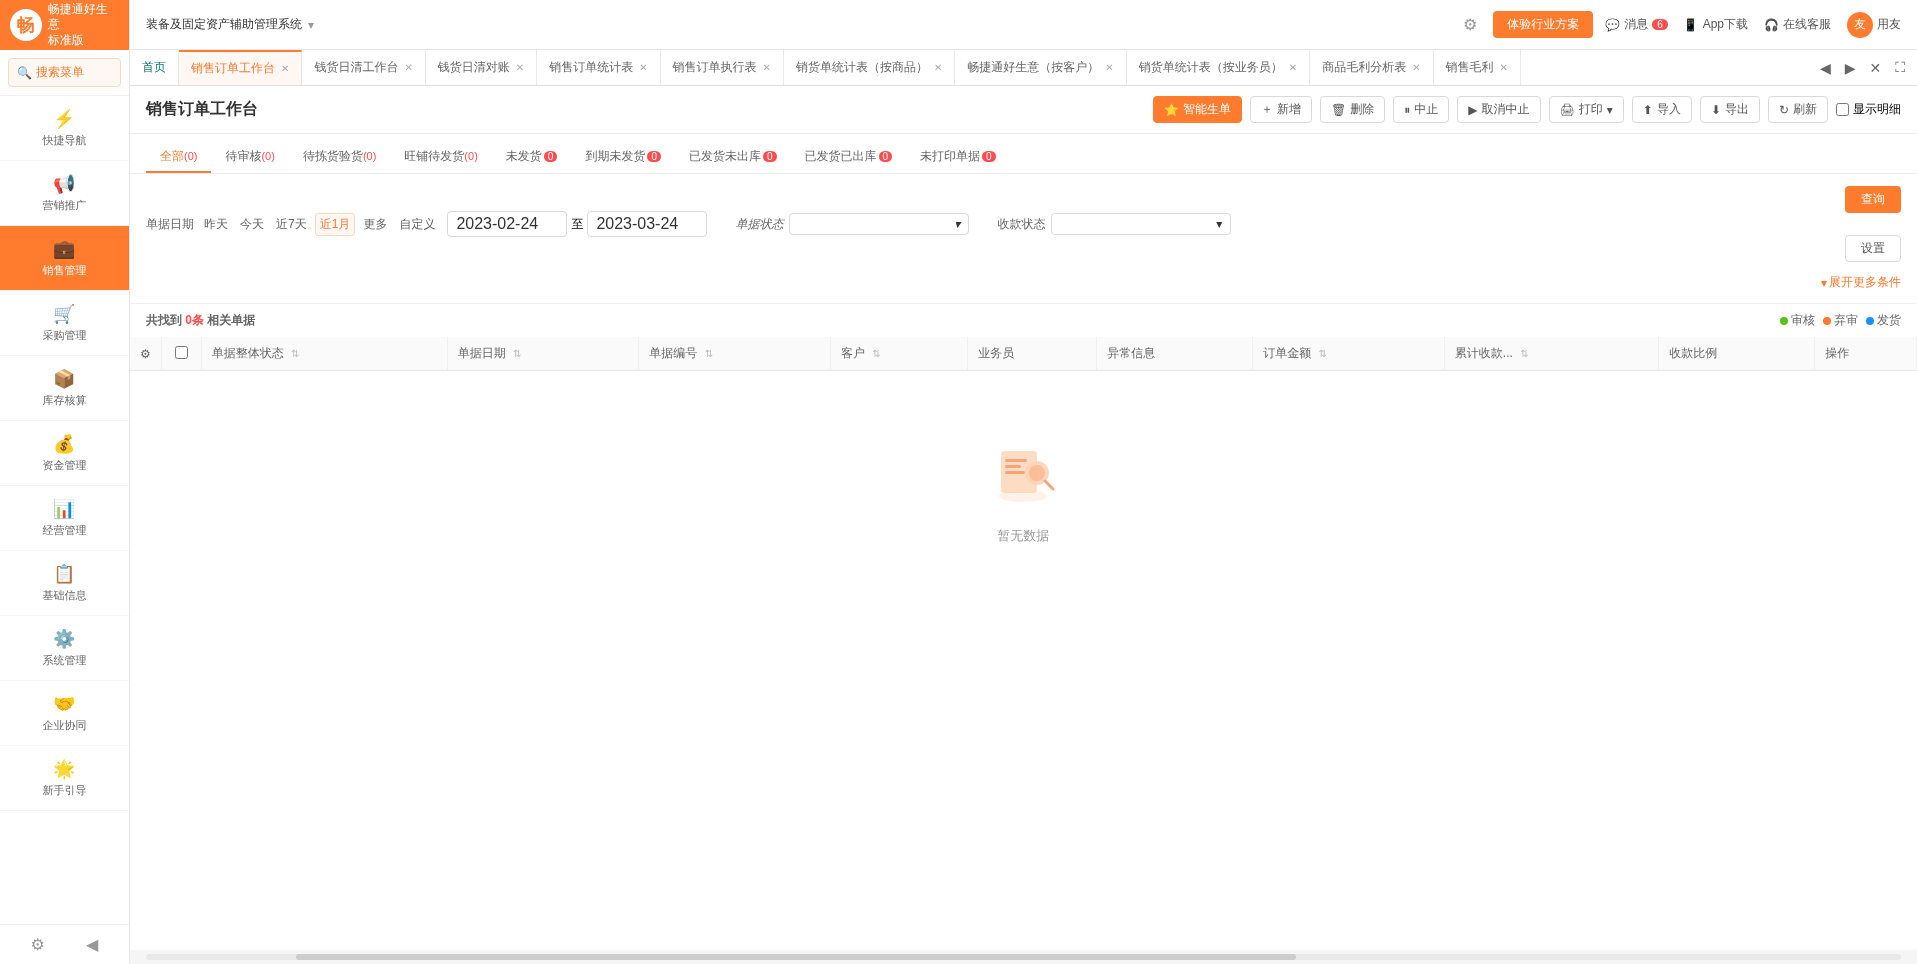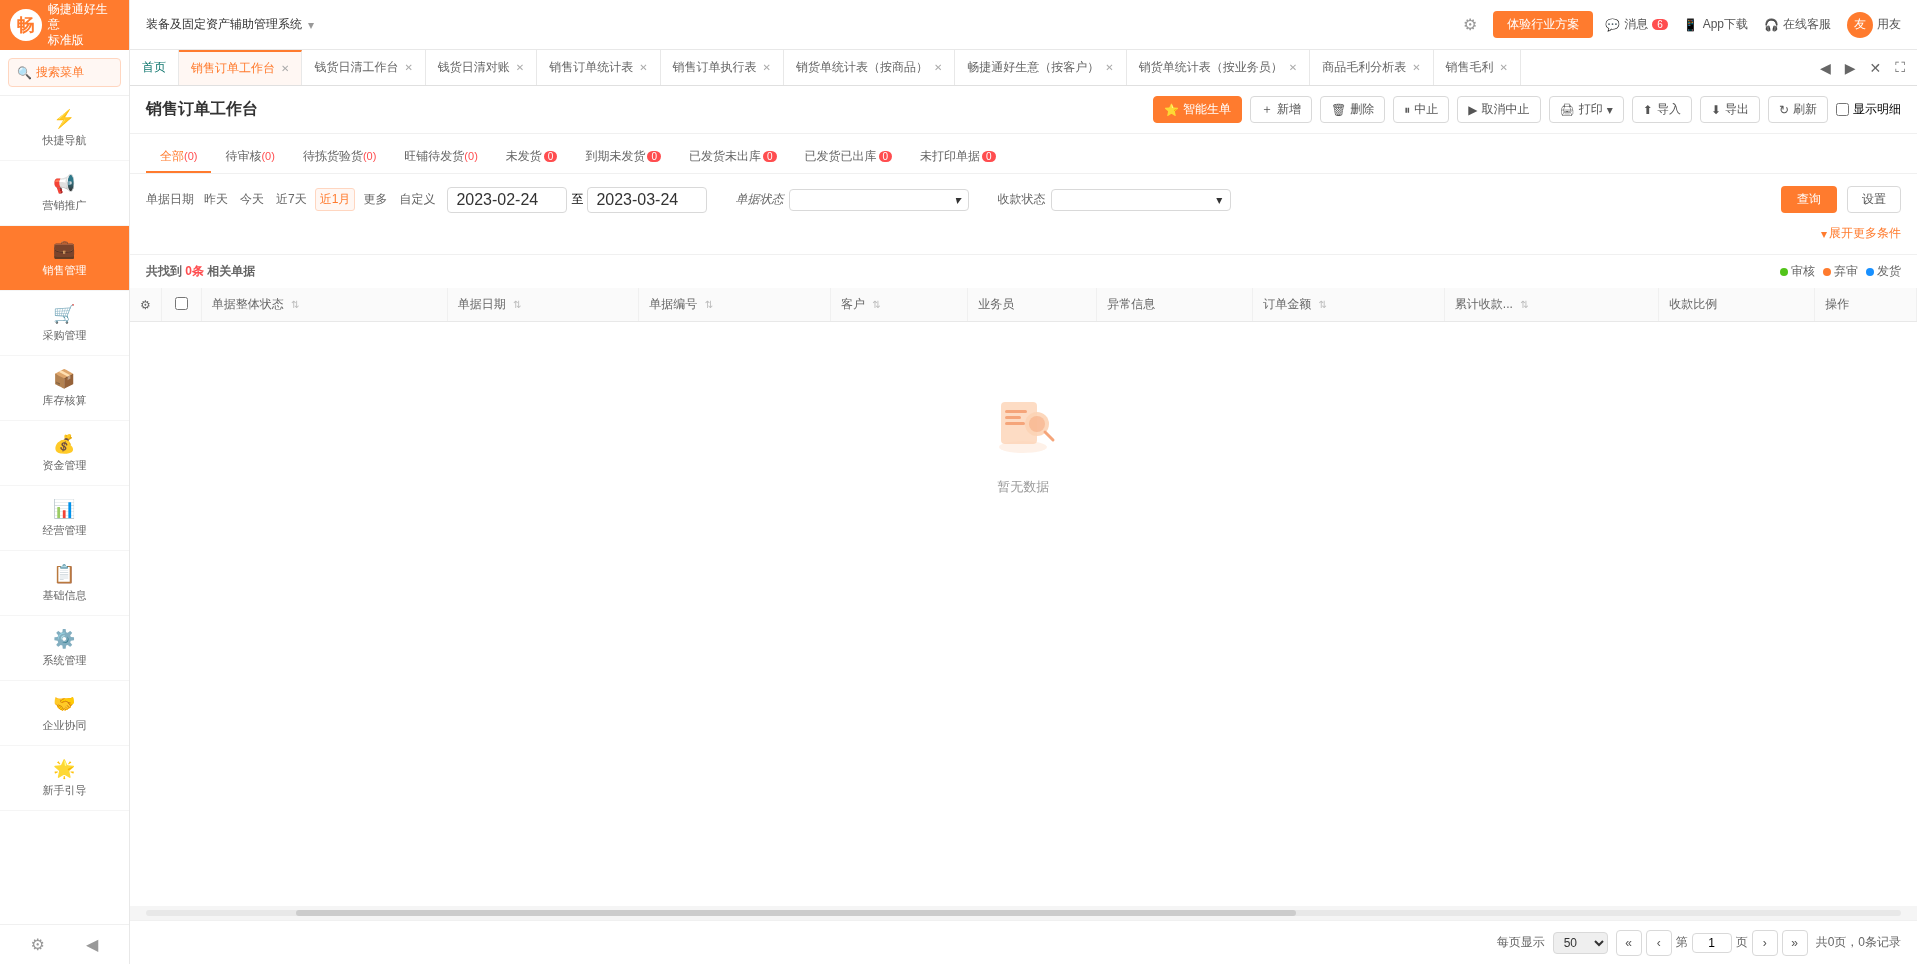--- a/index.html
+++ b/index.html
@@ -367,21 +367,21 @@
             <span>▾</span>
           </div>
         </div>
         <div class="search-field" style="margin-left:20px;">
           <span class="search-label">收款状态</span>
           <div class="search-select" style="min-width:180px;">
             <span></span>
             <span>▾</span>
           </div>
         </div>
-        <div style="margin-left:auto;display:flex;flex-direction:row;gap:10px;">
+        <div style="margin-left:auto;display:flex;flex-direction:column;gap:22px;">
           <button class="btn-query">查询</button>
           <button class="btn-setting">设置</button>
         </div>
       </div>
       <div style="width:100%;display:flex;justify-content:center;">
         <div class="expand-btn">
           <span>▾</span>
           <span>展开更多条件</span>
         </div>
       </div>
@@ -476,34 +476,15 @@
         </tbody>
       </table>
     </div>
 
     <div class="scrollbar-area">
       <div class="scrollbar-track">
         <div class="scrollbar-thumb"></div>
       </div>
     </div>
 
-    <div class="pagination">
-      <span class="page-info">每页显示</span>
-      <select class="page-size-select">
-        <option value="10">10</option>
-        <option value="20">20</option>
-        <option value="50" selected="">50</option>
-        <option value="100">100</option>
-      </select>
-      <div class="page-nav">
-        <div class="page-btn">«</div>
-        <div class="page-btn">‹</div>
-        <span class="page-info">第</span>
-        <input class="page-input" type="text" value="1" style="">
-        <span class="page-info">页</span>
-        <div class="page-btn">›</div>
-        <div class="page-btn">»</div>
-      </div>
-      <span class="page-info">共0页，0条记录</span>
-    </div>
 
   </div>
 </div>
 
 </body></html>

